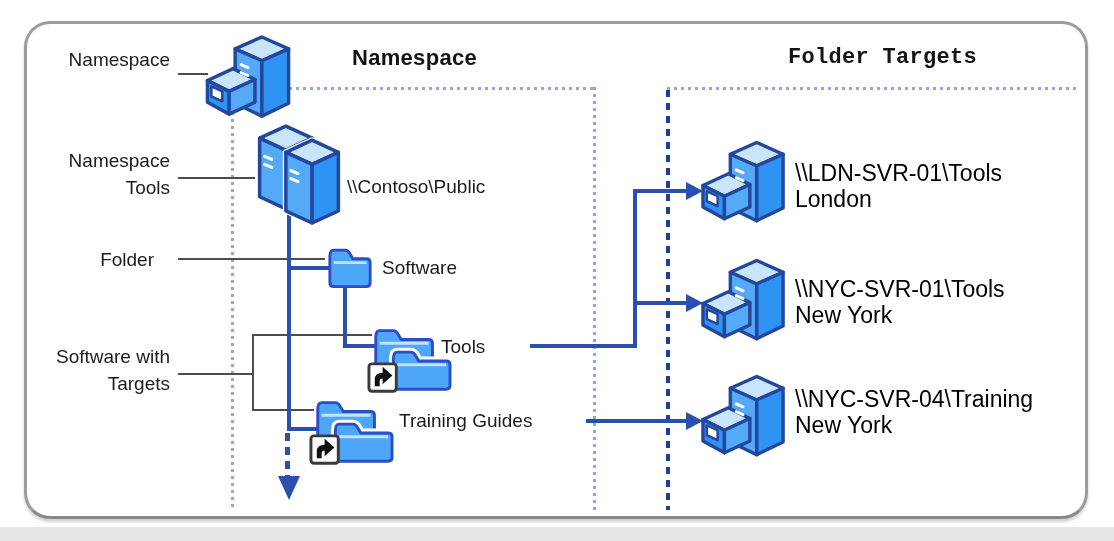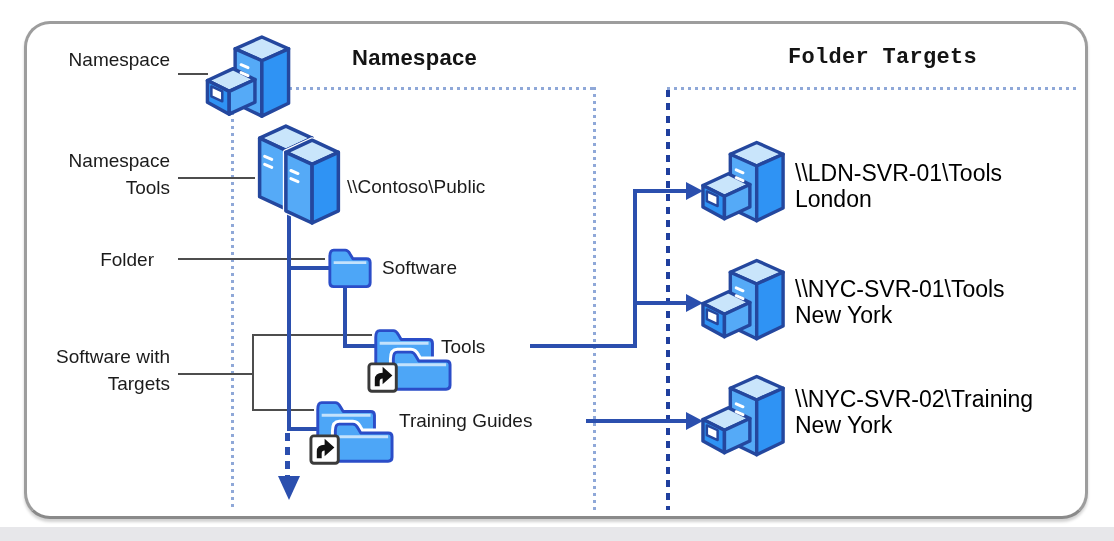--- a/index.html
+++ b/index.html
@@ -229,17 +229,17 @@
 
   <div class="abs target-label" style="left:795px; top:160px;">
     <div>\\LDN-SVR-01\Tools</div>
     <div>London</div>
   </div>
   <div class="abs target-label" style="left:795px; top:276px;">
     <div>\\NYC-SVR-01\Tools</div>
     <div>New York</div>
   </div>
   <div class="abs target-label" style="left:795px; top:386px;">
-    <div>\\NYC-SVR-02\Training</div>
+    <div>\\NYC-SVR-04\Training</div>
     <div>New York</div>
   </div>
 
 </div>
 
 </body></html>

